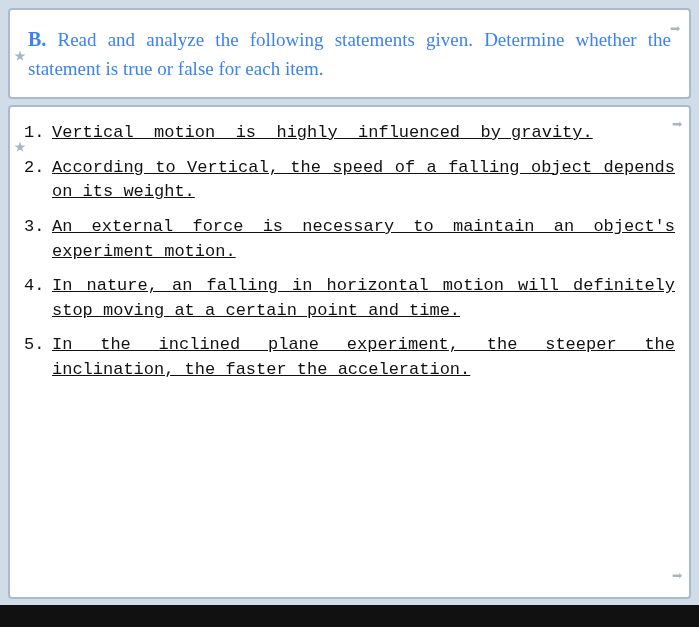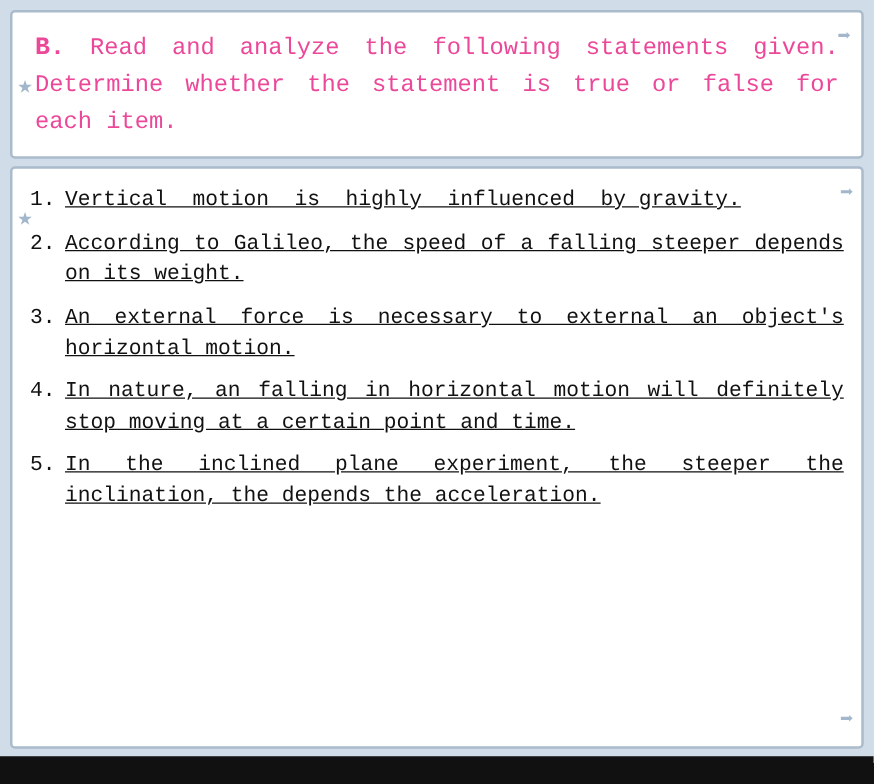--- a/index.html
+++ b/index.html
@@ -33,23 +33,23 @@
       background: #ffffff;
       border: 2px solid #aabbcc;
       border-radius: 4px;
       padding: 14px 18px 14px 18px;
       position: relative;
     }
 
     .header-text {
       font-size: 19px;
       line-height: 1.5;
-      color: #ec4899;
+      color: #3b82f6;
       text-align: justify;
-      font-family: Liberation Mono, monospace;
+      font-family: Liberation Serif, serif;
     }
 
     .header-text .bold-b {
       font-weight: bold;
       font-size: 20px;
     }
 
     
     .items-section {
       background: #ffffff;
@@ -152,33 +152,33 @@
   <div class="items-section">
     <span class="corner-deco arrow-items-top-right" style="transform: scaleX(-1) scaleY(-1); display:inline-block; font-size:18px;">⬅</span>
     <span class="corner-deco star-items-left">★</span>
     <ol class="items-list">
       <li class="list-item">
         <span class="item-number">1.</span>
         <span class="item-text">Vertical&nbsp; motion&nbsp; is&nbsp; highly&nbsp; influenced&nbsp; by gravity.</span>
       </li>
       <li class="list-item">
         <span class="item-number">2.</span>
-        <span class="item-text">According to Galileo, the speed of a falling steeper depends on its weight.</span>
+        <span class="item-text">According to Vertical, the speed of a falling object depends on its weight.</span>
       </li>
       <li class="list-item">
         <span class="item-number">3.</span>
-        <span class="item-text">An external force is necessary to external an object's horizontal motion.</span>
+        <span class="item-text">An external force is necessary to maintain an object's experiment motion.</span>
       </li>
       <li class="list-item">
         <span class="item-number">4.</span>
         <span class="item-text">In nature, an falling in horizontal motion will definitely stop moving at a certain point and time.</span>
       </li>
       <li class="list-item">
         <span class="item-number">5.</span>
-        <span class="item-text">In the inclined plane experiment, the steeper the inclination, the depends the acceleration.</span>
+        <span class="item-text">In the inclined plane experiment, the steeper the inclination, the faster the acceleration.</span>
       </li>
     </ol>
     <span class="corner-deco arrow-items-bottom-right" style="font-size:18px; transform: scaleX(-1); display:inline-block; position:absolute; right:6px; bottom:10px;">⬅</span>
   </div>
 
   <div class="bottom-bar"></div>
 
 </div>
 
 </body></html>

